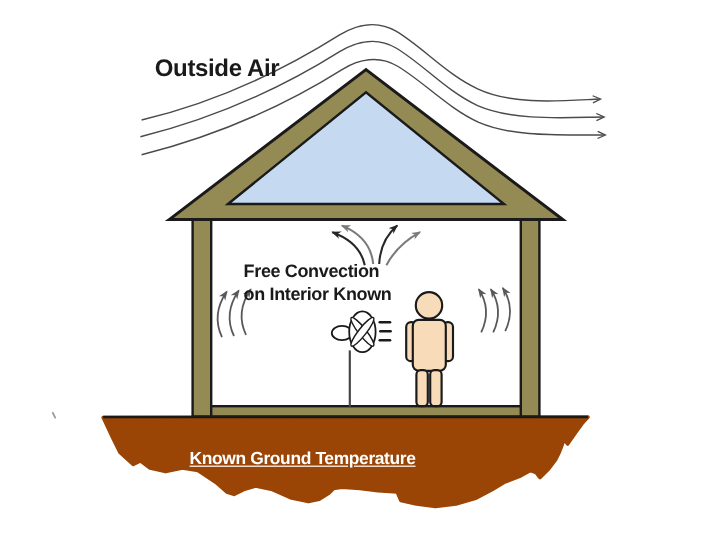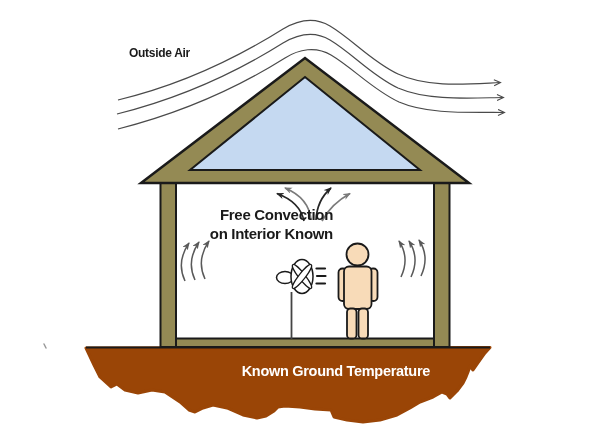--- a/index.html
+++ b/index.html
@@ -1,22 +1,22 @@
 <!DOCTYPE html>
 <html style="--roof: #948a54; --attic: #c5d9f1; --ground: #9a4506; --skin: #f8dbb8; --outline: #1a1a1a; --stream_gray: #4a4a4a; --arrow_gray: #595959; --arrow_dark: #262626; --arrow_mid: #7a7a7a; --label_dark: #1a1a1a; --label_light: #ffffff;"><head>
 <meta charset="utf-8">
 <style>
   html,body{margin:0;padding:0;background:#fff;}
   .stage{position:relative;width:600px;height:448px;background:#fff;overflow:hidden;
          font-family:"Liberation Sans",sans-serif;}
   .stage svg{position:absolute;left:0;top:0;}
   .label{position:absolute;font-weight:bold;color:var(--label_dark);
          font-size:15px;letter-spacing:-0.3px;white-space:nowrap;}
-  .label-center{text-align:right;white-space:normal;line-height:19px;}
-  .label-ground{color:var(--label_light);font-size:14.5px;}
+  .label-center{text-align:left;white-space:normal;line-height:19px;margin-top:12px;}
+  .label-ground{color:var(--label_light);font-size:14.5px;text-decoration:underline;}
   
   .olive{fill:var(--roof);stroke:var(--outline);}
   .attic{fill:var(--attic);stroke:var(--outline);}
   .ground-fill{fill:var(--ground);stroke:var(--ground);stroke-width:3;stroke-linejoin:round;}
   .ground-line{stroke:var(--outline);stroke-width:2;}
   .skin{fill:var(--skin);stroke:var(--outline);stroke-width:1.8;}
   .stream{fill:none;stroke:var(--stream_gray);stroke-width:1.2;}
   .warrow{fill:none;stroke:var(--arrow_gray);stroke-width:1.5;}
   .carrow-dark{fill:none;stroke:var(--arrow_dark);stroke-width:1.7;}
   .carrow-gray{fill:none;stroke:var(--arrow_mid);stroke-width:1.7;}
@@ -112,21 +112,21 @@
       <rect class="skin" x="369" y="268.5" width="8.5" height="32.5" rx="4"></rect>
       <rect class="skin" x="344" y="266.5" width="27.5" height="42.5" rx="5"></rect>
       <rect class="skin" x="347" y="308.5" width="9.5" height="30" rx="3.5"></rect>
       <rect class="skin" x="358.5" y="308.5" width="9.5" height="30" rx="3.5"></rect>
       <circle class="skin" cx="357.5" cy="254.5" r="11"></circle>
     </g>
 
     <line class="stray" x1="44" y1="344" x2="46" y2="348"></line>
   </svg>
 
-  <div class="label" style="left:129px;top:46px;font-size:12px;">Outside Air</div>
+  <div class="label" style="left:129px;top:46px;font-size:20px;">Outside Air</div>
 
   <div class="label label-center" style="left:203px;top:205px;width:130px;">
     <span style="display:block">Free Convection</span>
     <span style="display:block">on Interior Known</span>
   </div>
 
   <div class="label label-center label-ground" style="left:158px;top:362px;width:272px;">Known Ground Temperature</div>
 
 </div>
 

